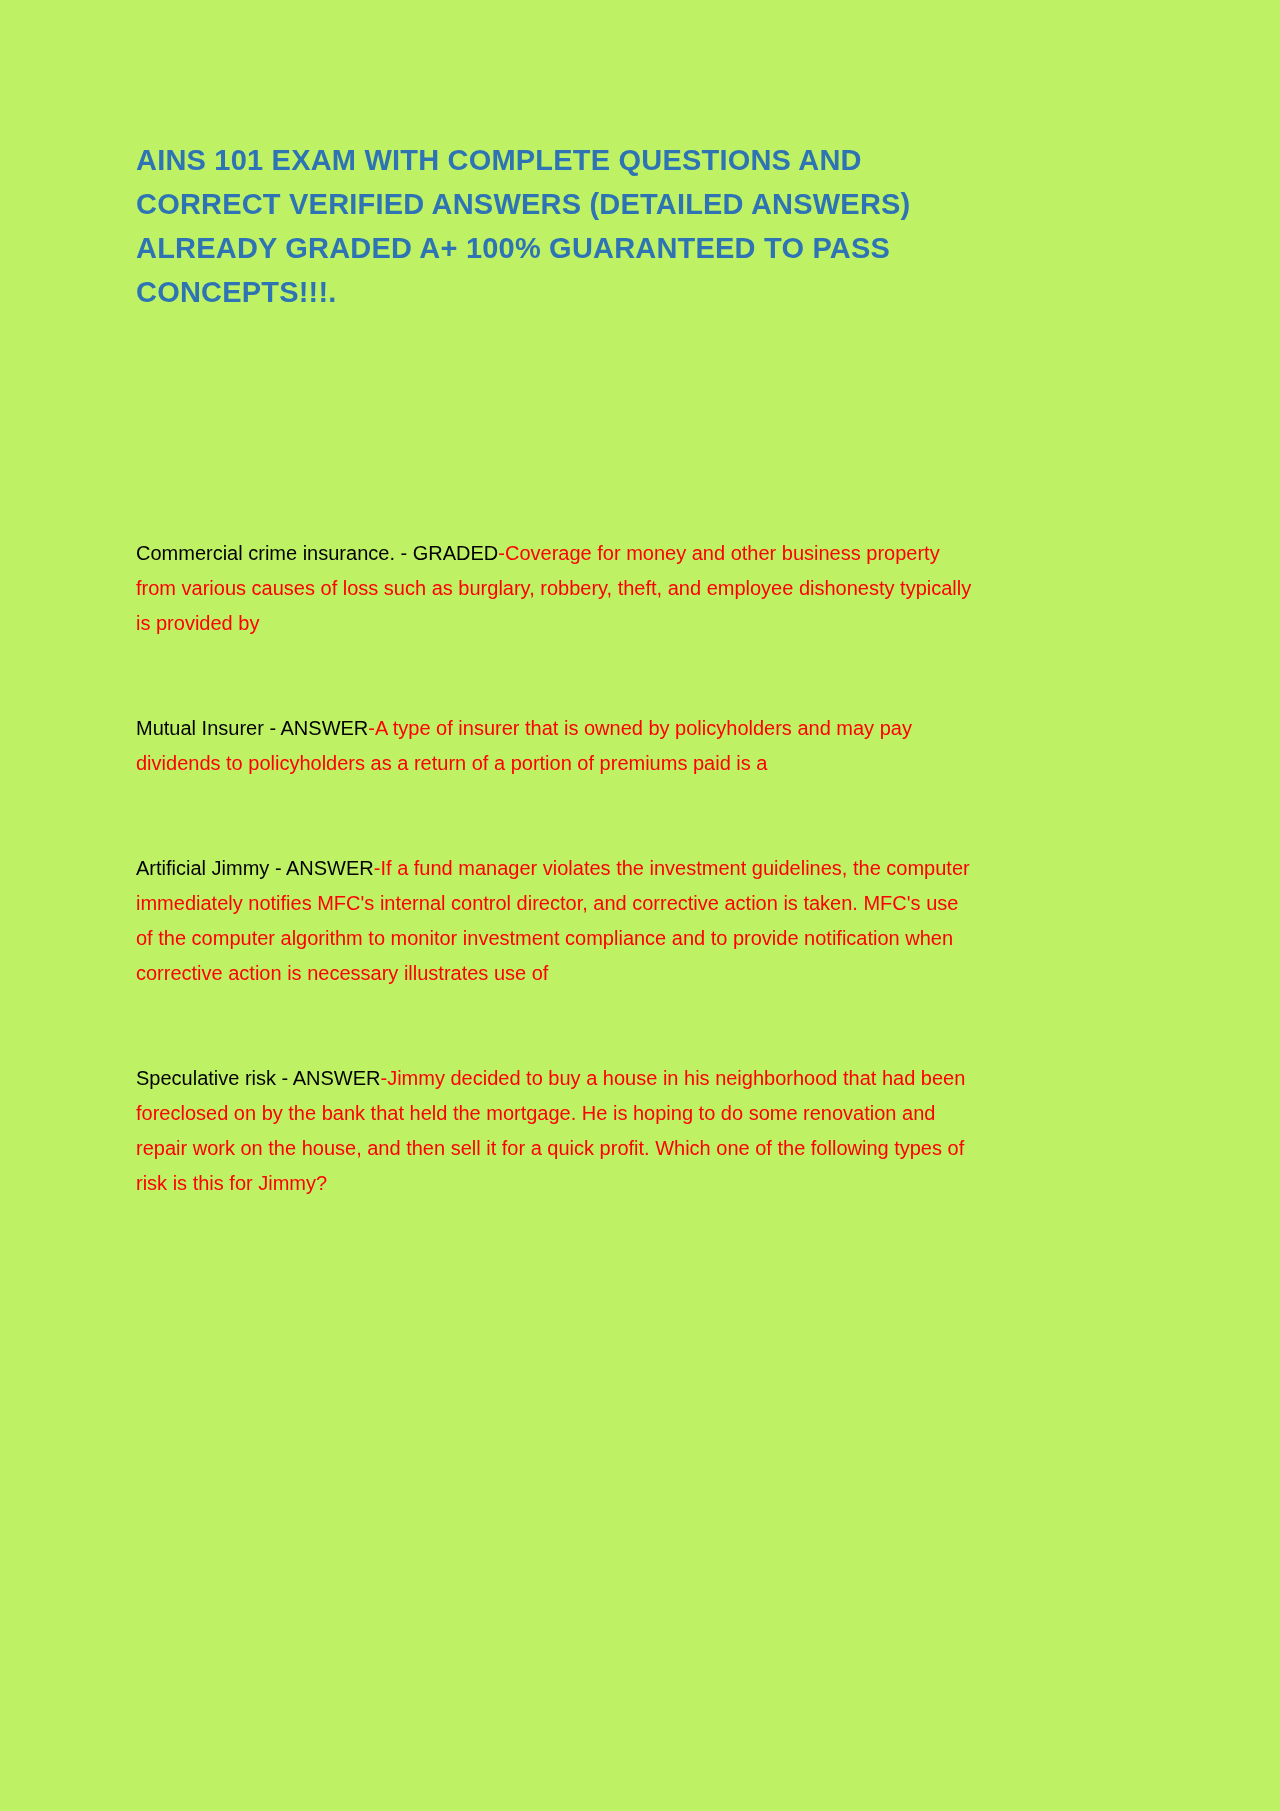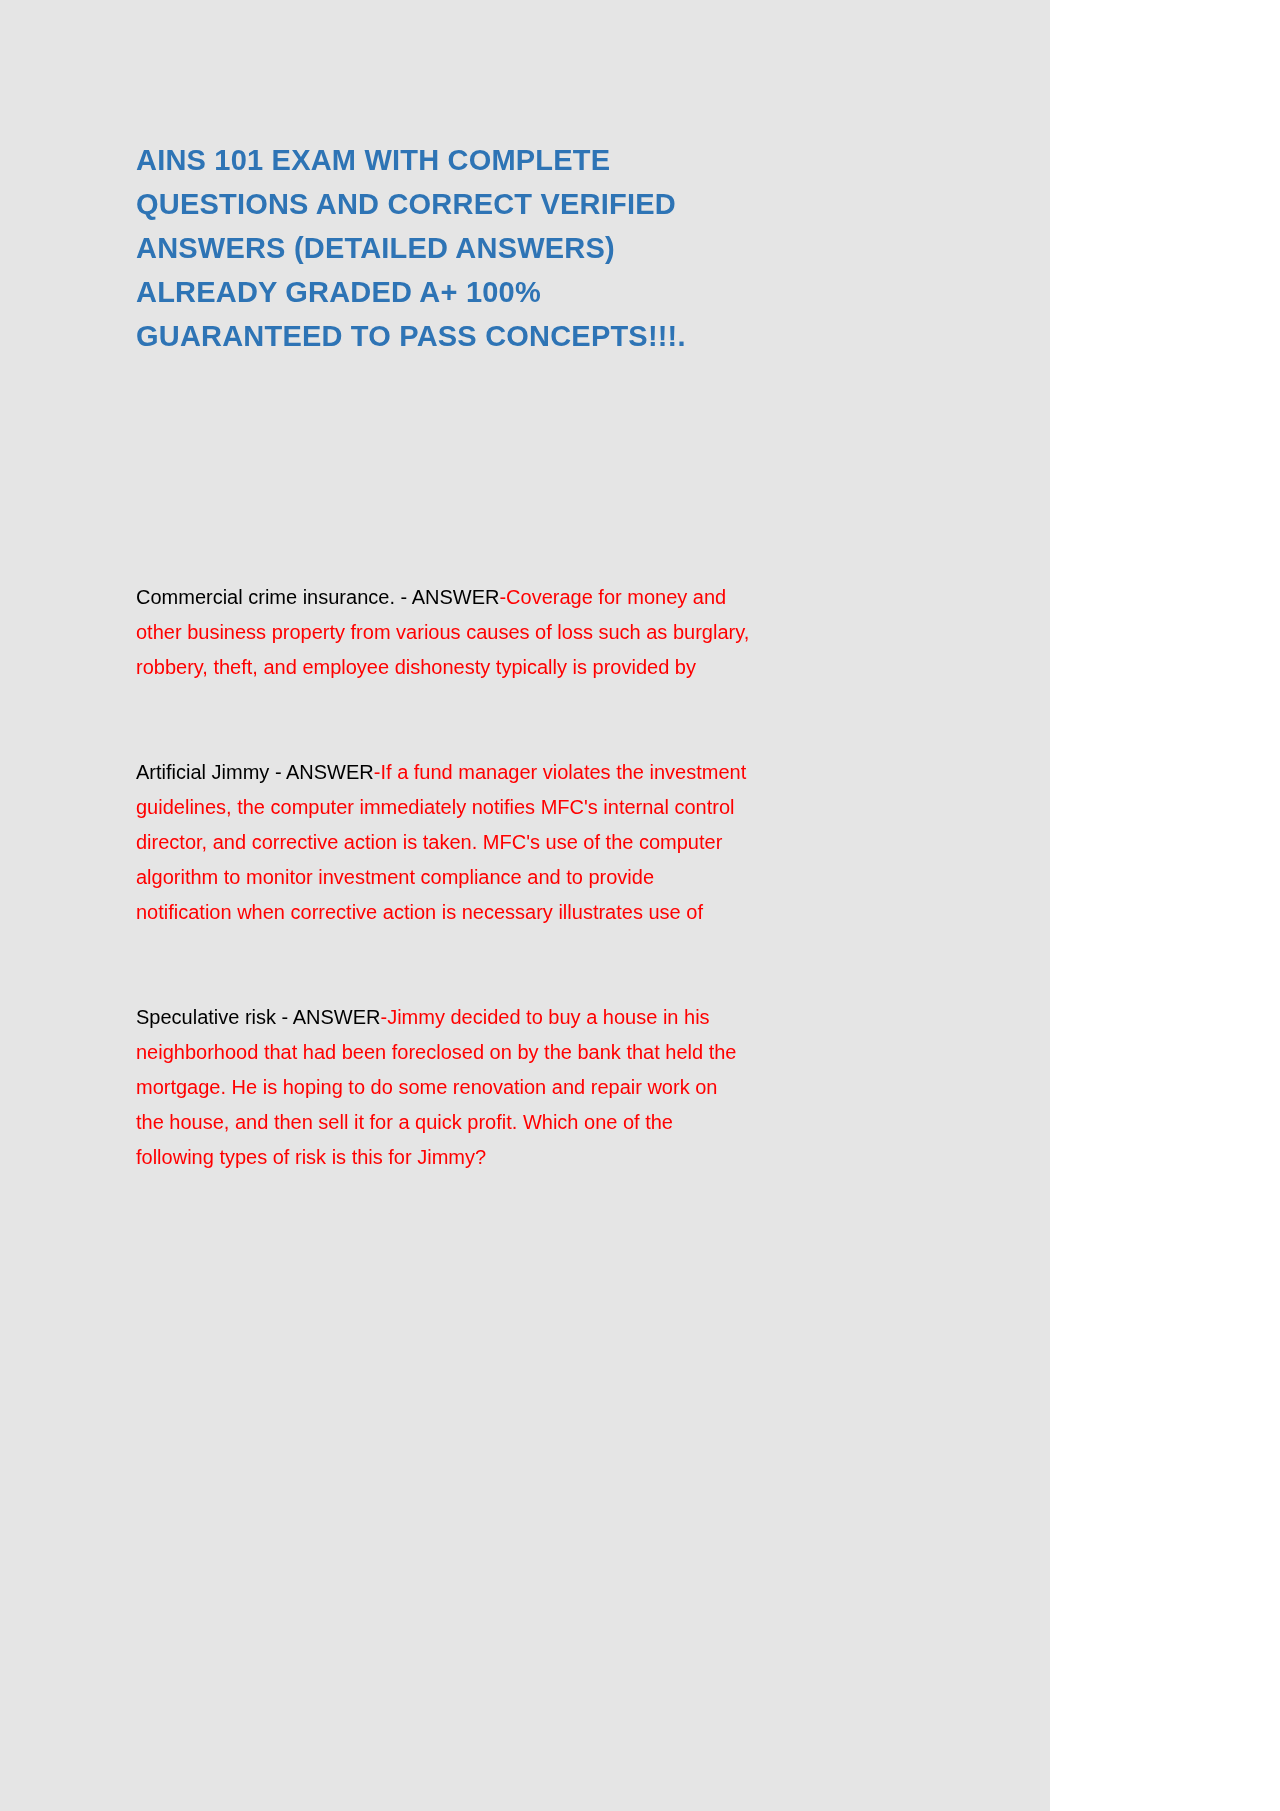--- a/index.html
+++ b/index.html
@@ -10,23 +10,23 @@
 
   body {
     width: 1280px;
     height: 1811px;
     font-family: "Liberation Sans", "DejaVu Sans", sans-serif;
     color: #1a1a1a;
     overflow: hidden;
   }
 
   .page {
-    width: 1050px;
+    width: 1280px;
     height: 1811px;
-    background: #e5e5e5;
+    background: #bef264;
     padding: 138px 300px 0 136px;
   }
 
   .doc-title {
     color: #2e74b5;
     font-size: 29px;
     font-weight: 700;
     line-height: 1.52;
     letter-spacing: 0.2px;
     margin-bottom: 222px;
@@ -54,23 +54,26 @@
 </head>
 <body>
 
 <div class="page">
 
   <h1 class="doc-title">AINS 101 EXAM WITH COMPLETE QUESTIONS AND CORRECT VERIFIED ANSWERS (DETAILED ANSWERS) ALREADY GRADED A+ 100% GUARANTEED TO PASS CONCEPTS!!!.</h1>
 
   <div class="qa-list">
 
     <p class="qa-item">
-      <span class="qa-question">Commercial crime insurance. - ANSWER</span><span class="qa-answer">-Coverage for money and other business property from various causes of loss such as burglary, robbery, theft, and employee dishonesty typically is provided by</span>
+      <span class="qa-question">Commercial crime insurance. - GRADED</span><span class="qa-answer">-Coverage for money and other business property from various causes of loss such as burglary, robbery, theft, and employee dishonesty typically is provided by</span>
     </p>
 
+    <p class="qa-item">
+      <span class="qa-question">Mutual Insurer - ANSWER</span><span class="qa-answer">-A type of insurer that is owned by policyholders and may pay dividends to policyholders as a return of a portion of premiums paid is a</span>
+    </p>
 
 
     <p class="qa-item">
       <span class="qa-question">Artificial Jimmy - ANSWER</span><span class="qa-answer">-If a fund manager violates the investment guidelines, the computer immediately notifies MFC's internal control director, and corrective action is taken. MFC's use of the computer algorithm to monitor investment compliance and to provide notification when corrective action is necessary illustrates use of</span>
     </p>
 
     <p class="qa-item">
       <span class="qa-question">Speculative risk - ANSWER</span><span class="qa-answer">-Jimmy decided to buy a house in his neighborhood that had been foreclosed on by the bank that held the mortgage. He is hoping to do some renovation and repair work on the house, and then sell it for a quick profit. Which one of the following types of risk is this for Jimmy?</span>
     </p>
 

